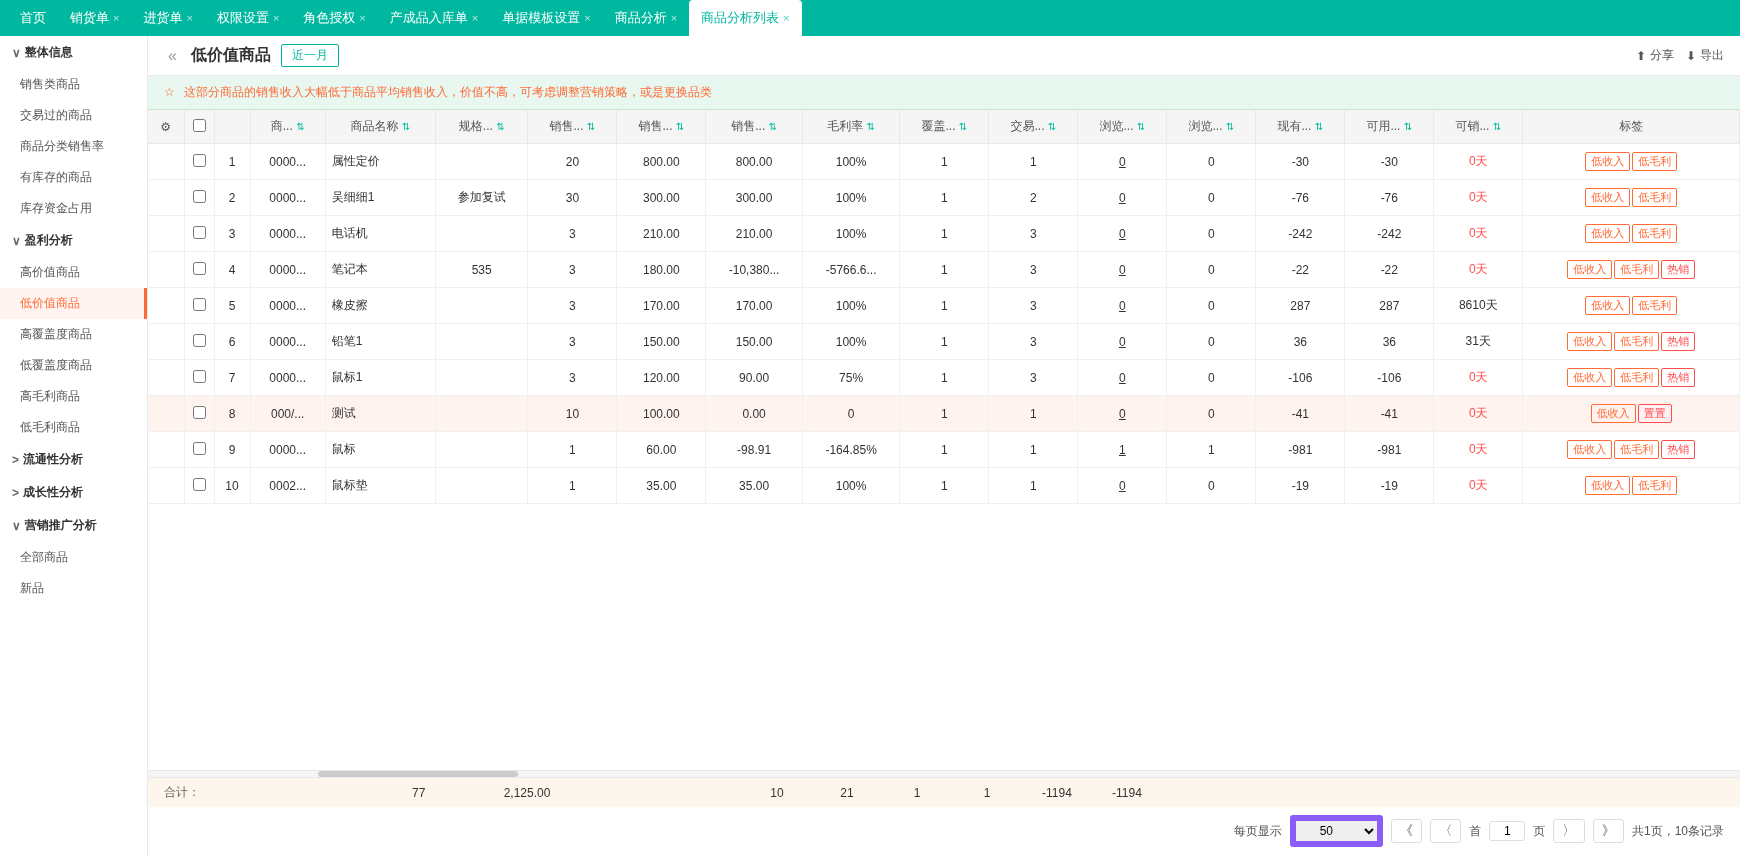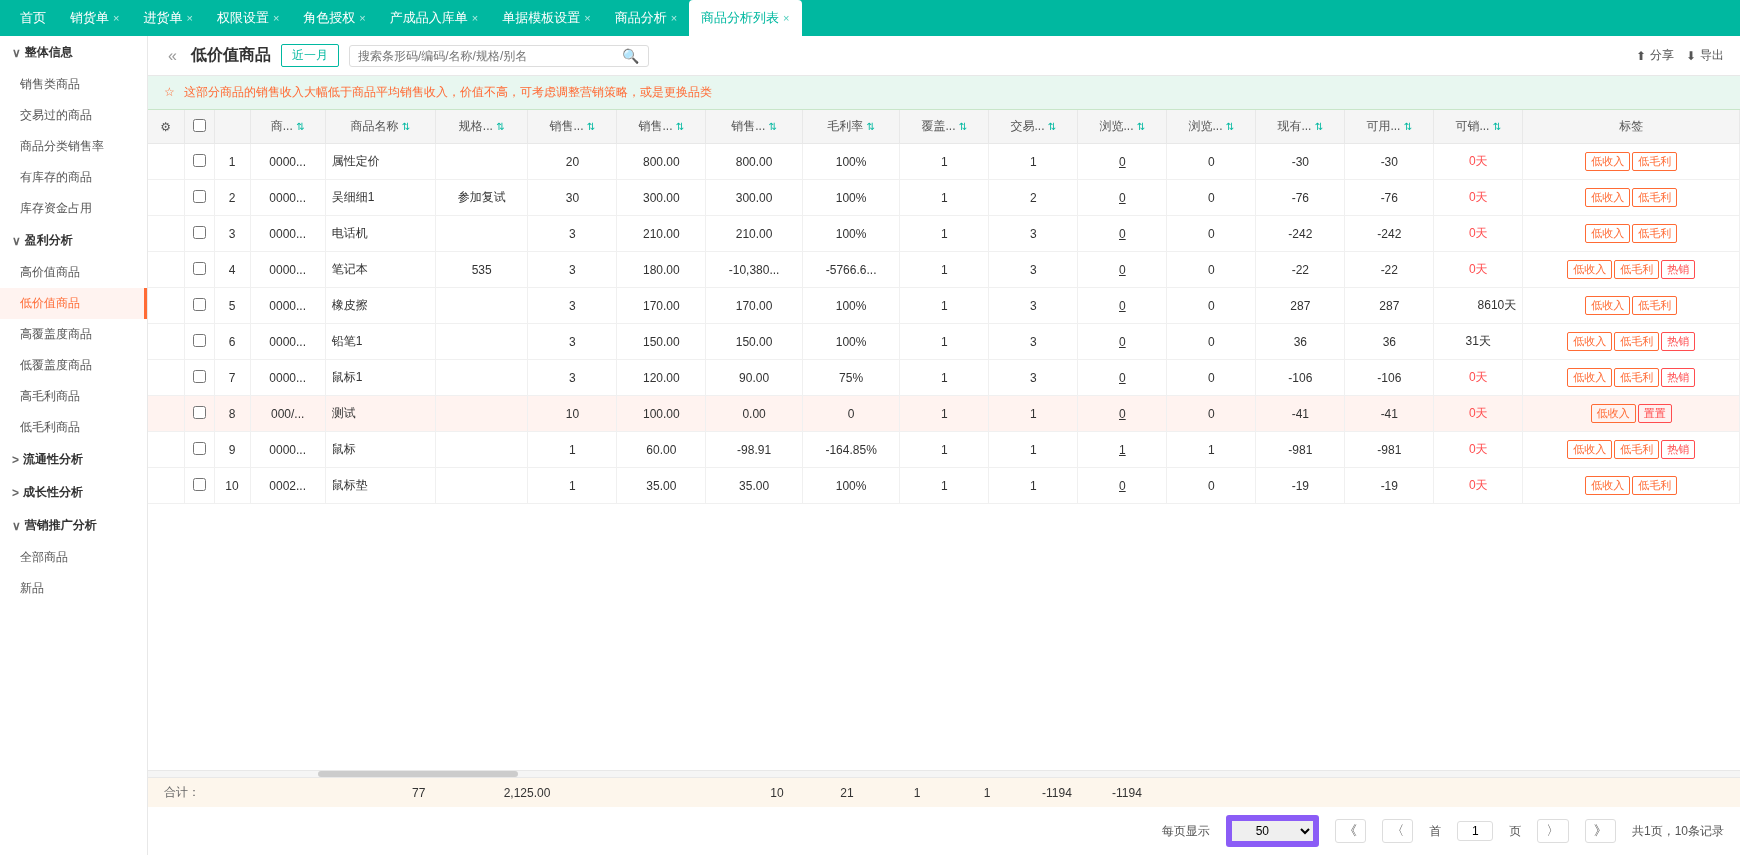--- a/index.html
+++ b/index.html
@@ -181,21 +181,21 @@
     
     .table-footer {
       background: #fff;
       border-top: 1px solid #e8e8e8;
     }
     .pagination-row {
       display: flex;
       align-items: center;
       justify-content: flex-end;
       padding: 8px 16px;
-      gap: 16px;
+      gap: 8px;
       font-size: 12px;
       color: #555;
     }
     .page-select {
       border: 6px solid #8b5cf6;
       border-radius: 3px;
       padding: 2px 20px;
       font-size: 12px;
     }
     .page-btn {
@@ -307,24 +307,20 @@
     <div class="sidebar-item">全部商品</div>
     <div class="sidebar-item">新品</div>
   </div>
 
   <div class="content-area">
 
     <div class="content-header">
       <button class="collapse-btn">«</button>
       <span class="page-title">低价值商品</span>
       <button class="filter-btn">近一月</button>
-      <div class="search-box">
-        <input type="text" placeholder="搜索条形码/编码/名称/规格/别名" style="">
-        <span class="search-icon">🔍</span>
-      </div>
       <div class="header-actions">
         <div class="action-btn">
           <span>⬆</span>
           <span>分享</span>
         </div>
         <div class="action-btn">
           <span>⬇</span>
           <span>导出</span>
         </div>
       </div>
@@ -450,21 +446,21 @@
     <td>3</td>
     <td>170.00</td>
     <td>170.00</td>
     <td>100%</td>
     <td>1</td>
     <td>3</td>
     <td><span class="underline">0</span></td>
     <td>0</td>
     <td>287</td>
     <td>287</td>
-    <td style="color:#333;text-align:right;">8610天</td>
+    <td style="color:#333;">8610天</td>
     <td><span class="tag tag-orange">低收入</span><span class="tag tag-orange">低毛利</span></td>
   </tr>
             <tr>
     <td></td>
     <td><input type="checkbox" style=""></td>
     <td>6</td>
     <td>0000...</td>
     <td class="left">铅笔1</td>
     <td></td>
     <td>3</td>

